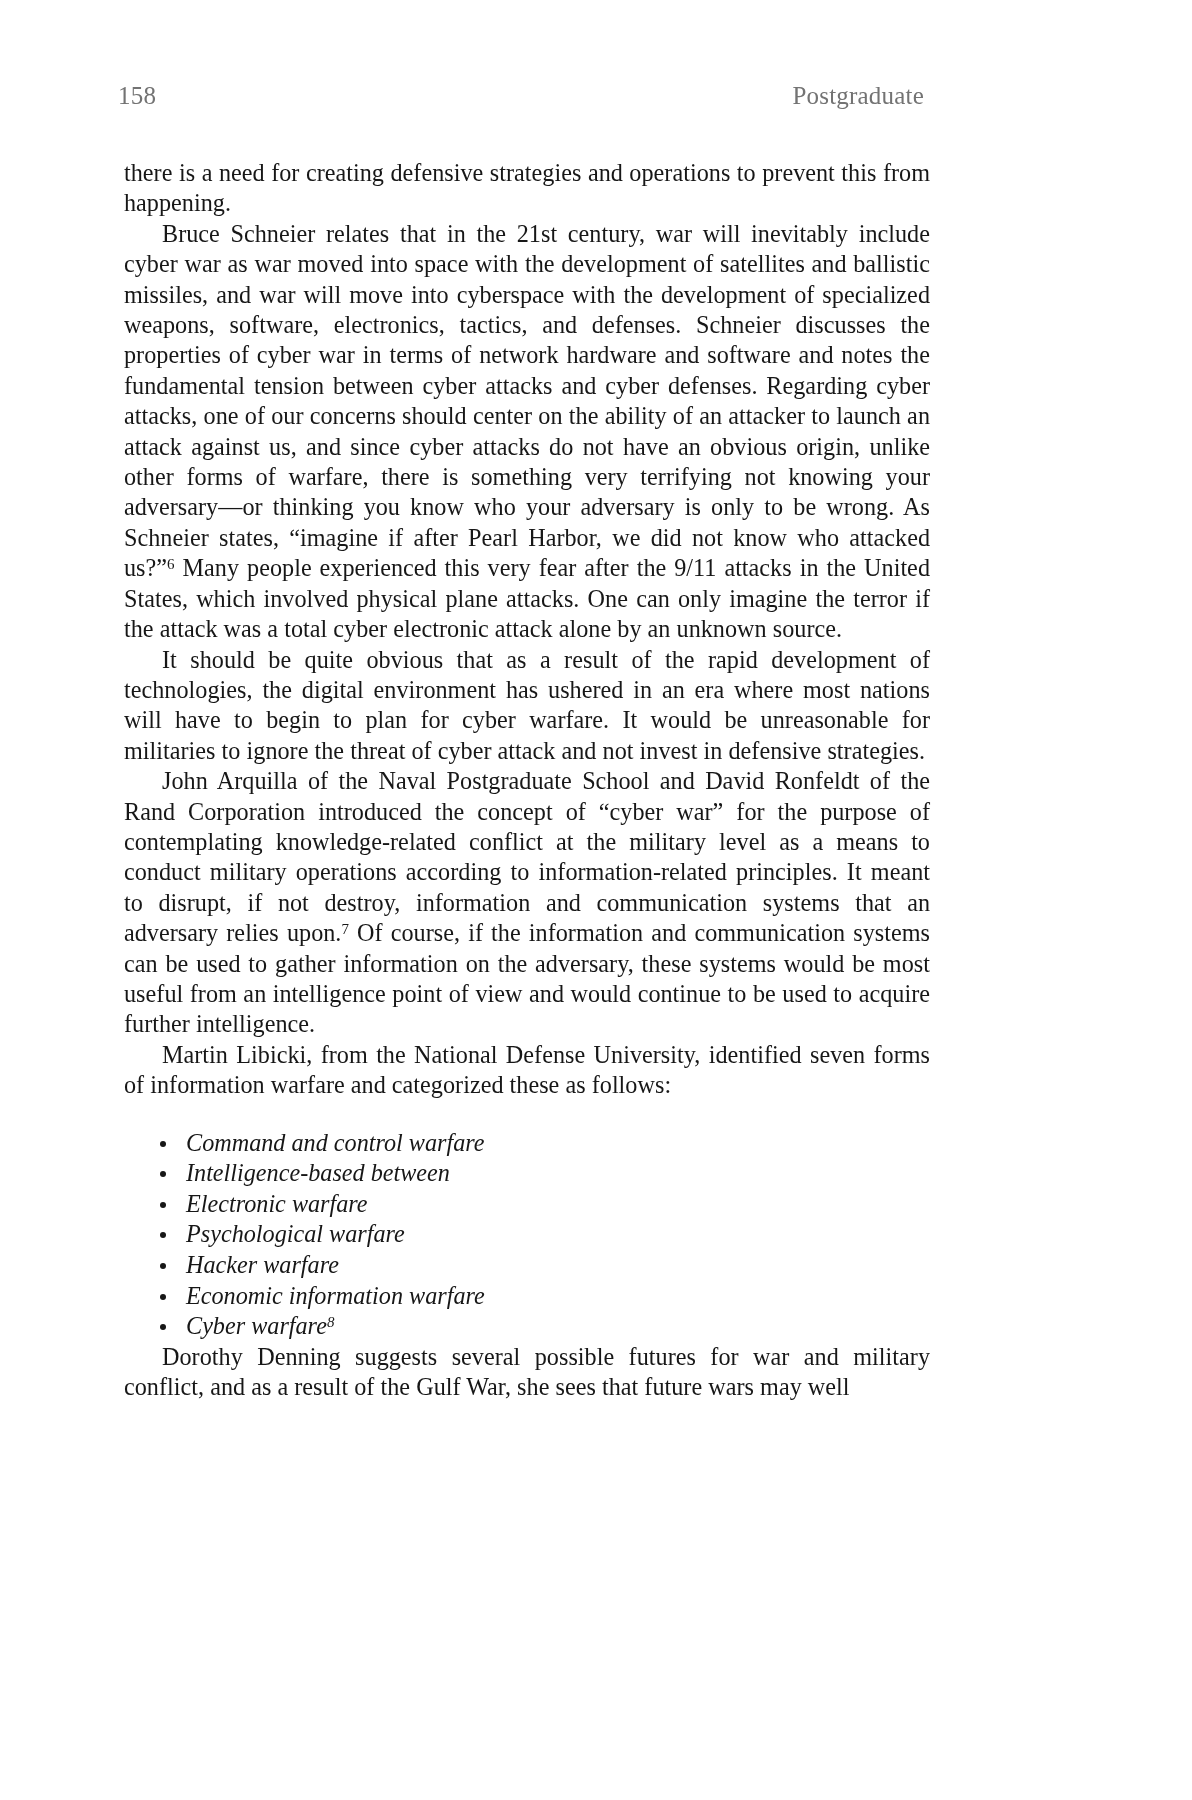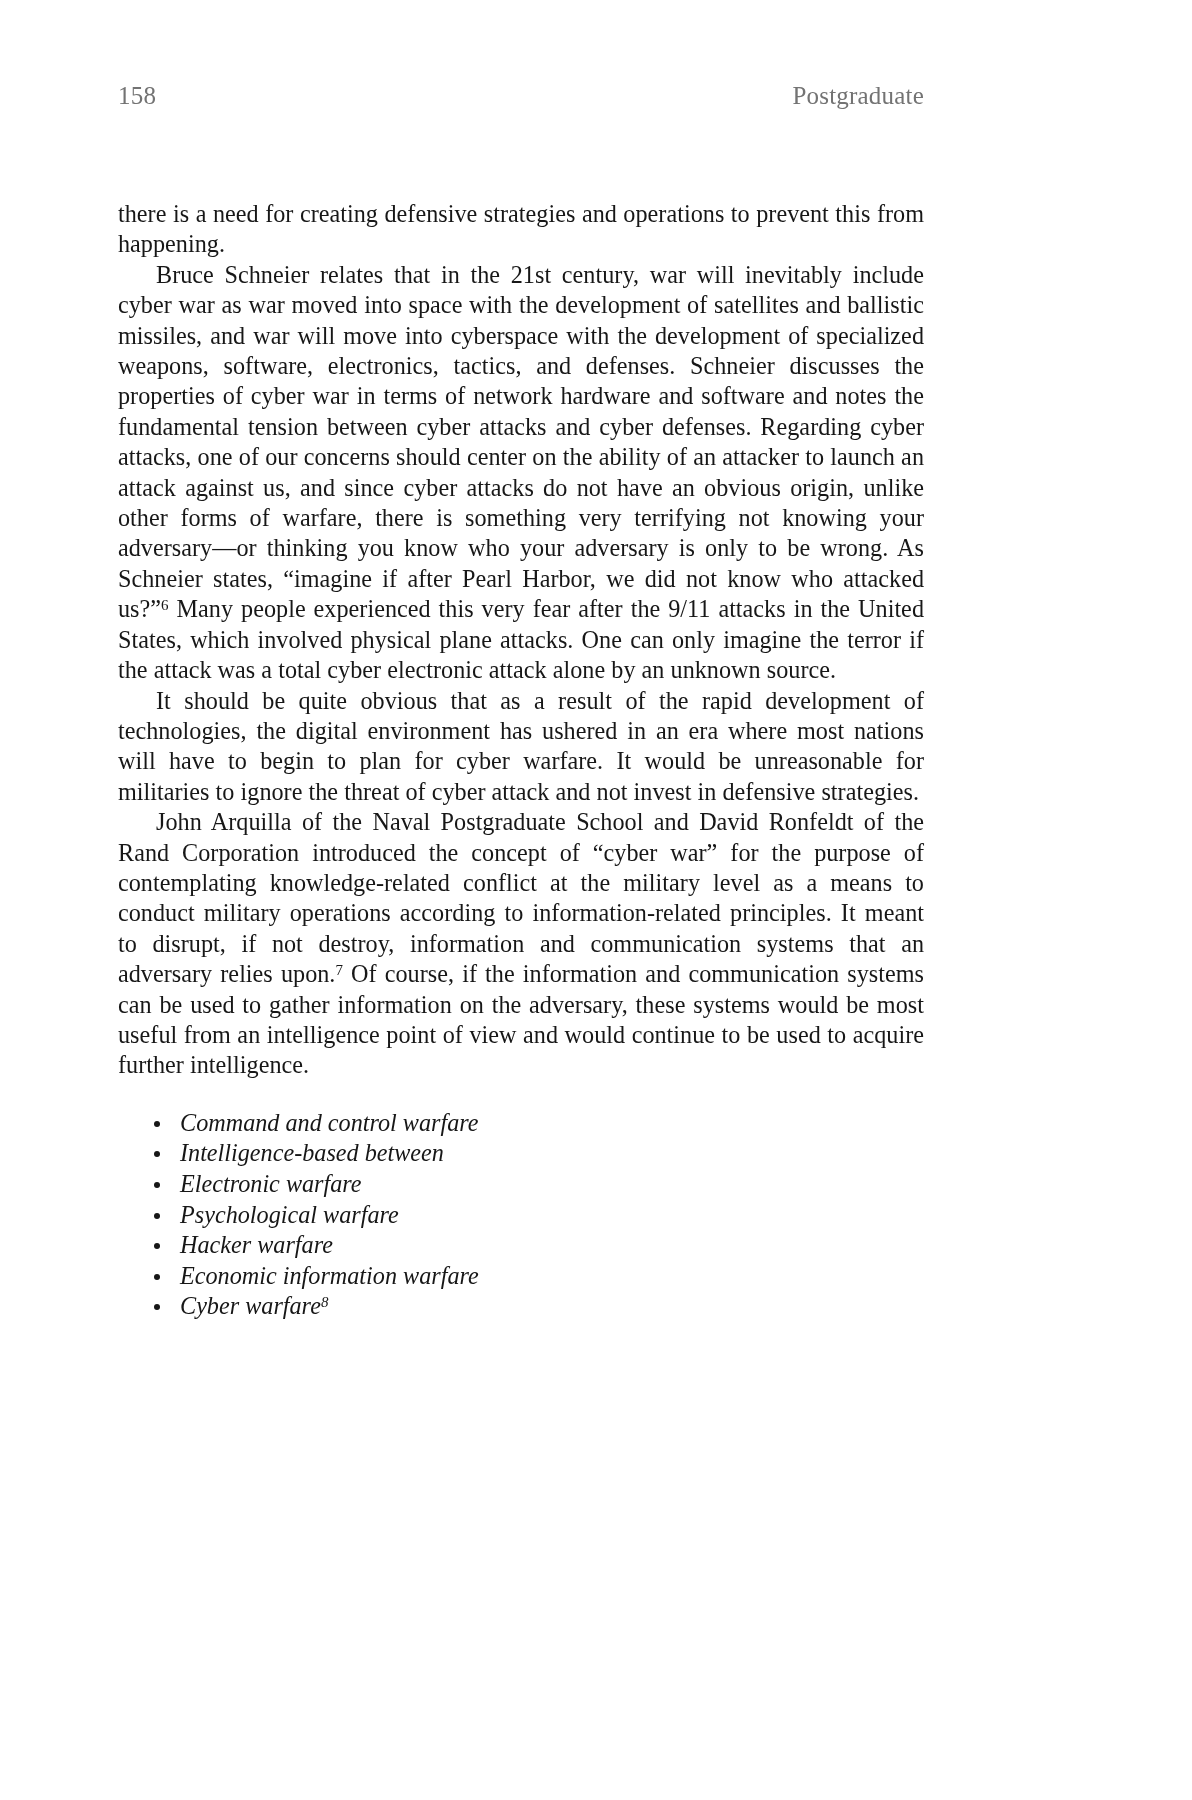--- a/index.html
+++ b/index.html
@@ -36,23 +36,22 @@
   }
   .folio {
     font-size: 25px;
   }
   .head-title {
     font-size: 25px;
   }
   .body {
     position: absolute;
     top: 158px;
-    left: 118px;
+    left: 124px;
     width: 806px;
-    margin-top: 41px;
   }
   p.para {
     margin: 0;
     font-size: 24.2px;
     line-height: 30.4px;
     text-align: justify;
     text-justify: inter-word;
     hyphens: manual;
     color: #171717;
     letter-spacing: 0.02px;
@@ -105,26 +104,28 @@
   <div class="body">
 
     <p class="para">there is a need for creating defensive strategies and operations to prevent this from happening.</p>
 
     <p class="para indent"><span>Bruce Schneier relates that in the 21st century, war will inevitably include cyber war as war moved into space with the development of satellites and ballistic missiles, and war will move into cyberspace with the development of specialized weapons, software, electronics, tactics, and defenses. Schneier discusses the properties of cyber war in terms of network hardware and software and notes the fundamental tension between cyber attacks and cyber defenses. Regarding cyber attacks, one of our concerns should center on the ability of an attacker to launch an attack against us, and since cyber attacks do not have an obvious origin, unlike other forms of warfare, there is something very terrifying not knowing your adversary—or thinking you know who your adversary is only to be wrong. As Schneier states, “imagine if after Pearl Harbor, we did not know who attacked us?”</span><sup>6</sup><span> Many people experienced this very fear after the 9/11 attacks in the United States, which involved physical plane attacks. One can only imagine the terror if the attack was a total cyber electronic attack alone by an unknown source.</span></p>
 
     <p class="para indent">It should be quite obvious that as a result of the rapid development of technologies, the digital environment has ushered in an era where most nations will have to begin to plan for cyber warfare. It would be unreasonable for militaries to ignore the threat of cyber attack and not invest in defensive strategies.</p>
 
     <p class="para indent"><span>John Arquilla of the Naval Postgraduate School and David Ronfeldt of the Rand Corporation introduced the concept of “cyber war” for the purpose of contemplating knowledge-related conflict at the military level as a means to conduct military operations according to information-related principles. It meant to disrupt, if not destroy, information and communication systems that an adversary relies upon.</span><sup>7</sup><span> Of course, if the information and communication systems can be used to gather information on the adversary, these systems would be most useful from an intelligence point of view and would continue to be used to acquire further intelligence.</span></p>
 
+    <p class="para indent">Martin Libicki, from the National Defense University, identified seven forms of information warfare and categorized these as follows:</p>
 
     <ul class="forms-list">
       <li><span class="bullet-dot"></span><span>Command and control warfare</span></li>
       <li><span class="bullet-dot"></span><span>Intelligence-based between</span></li>
       <li><span class="bullet-dot"></span><span>Electronic warfare</span></li>
       <li><span class="bullet-dot"></span><span>Psychological warfare</span></li>
       <li><span class="bullet-dot"></span><span>Hacker warfare</span></li>
       <li><span class="bullet-dot"></span><span>Economic information warfare</span></li>
       <li><span class="bullet-dot"></span><span>Cyber warfare</span><sup>8</sup></li>
     </ul>
 
+    <p class="para indent closing">Dorothy Denning suggests several possible futures for war and military conflict, and as a result of the Gulf War, she sees that future wars may well</p>
 
   </div>
 </div>
 
 </body></html>

